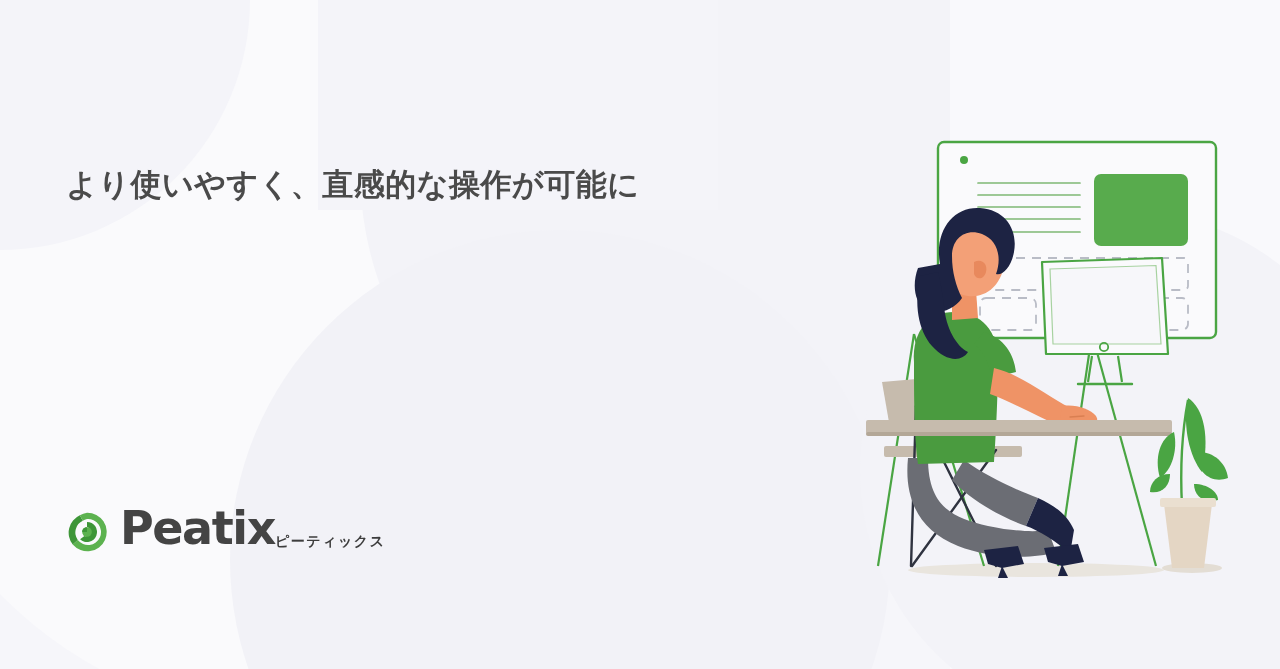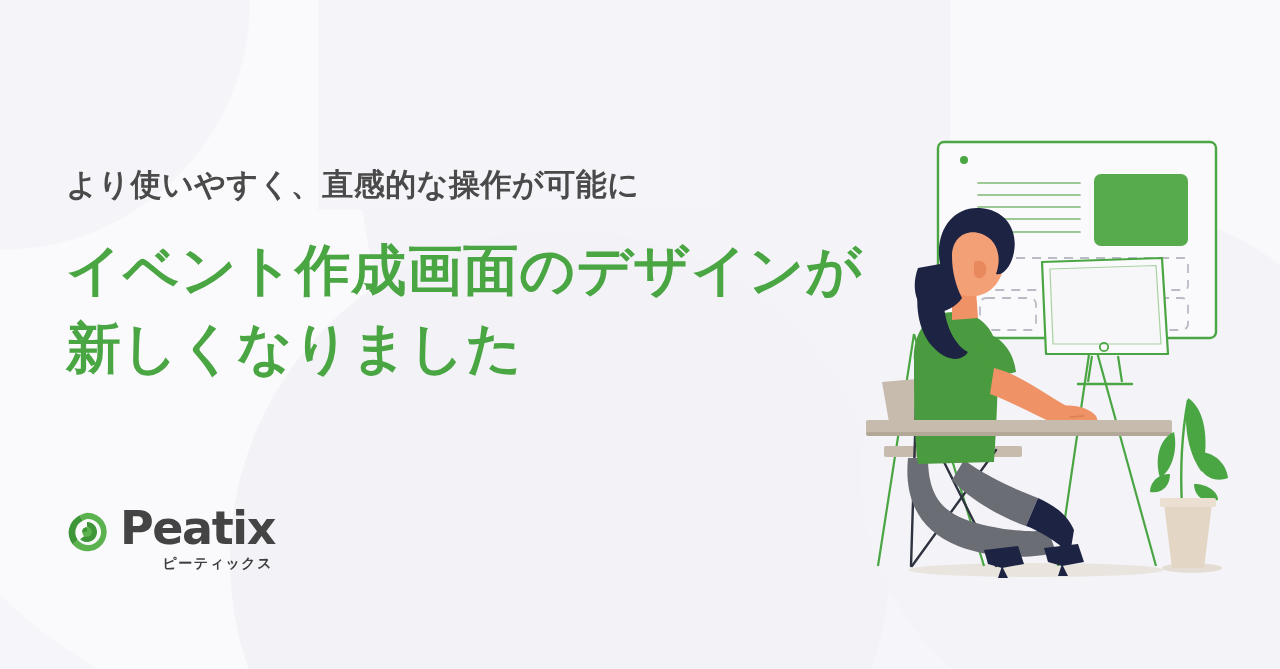--- a/index.html
+++ b/index.html
@@ -49,21 +49,21 @@
 
   
   .logo-block {
     position: absolute;
     left: 66px;
     top: 505px;
     display: flex;
     align-items: flex-start;
   }
   .logo-mark { width: 42px; height: 42px; margin-top: 6px; flex: 0 0 auto; }
-  .logo-text-wrap { margin-left: 12px; display: flex; flex-direction: column; }
+  .logo-text-wrap { margin-left: 12px; display: flex; flex-direction: row; }
   .logo-wordmark {
     font-size: 46px;
     font-weight: 700;
     letter-spacing: -1.4px;
     color: #444444;
     line-height: 1;
     font-family: "DejaVu Sans", "Liberation Sans", sans-serif;
   }
   .logo-sub {
     align-self: flex-end;
@@ -98,24 +98,20 @@
       <circle cx="560" cy="560" r="330" fill="#f2f2f7"></circle>
       <rect x="950" y="0" width="330" height="669" fill="#f9f9fc"></rect>
       <rect x="318" y="0" width="400" height="210" fill="#f4f4f9"></rect>
       <circle cx="1120" cy="470" r="260" fill="#f3f3f8"></circle>
       <path d="M0 0 L250 0 A250 250 0 0 1 0 250 Z" fill="#f4f4f9"></path>
     </svg>
   </div>
 
   <div class="copy-block">
     <p class="eyebrow">より使いやすく、直感的な操作が可能に</p>
-    <h1 class="headline">
-      <span class="hl-line">イベント作成画面のデザインが</span>
-      <span class="hl-line">新しくなりました</span>
-    </h1>
   </div>
 
   <div class="logo-block">
     <span class="logo-mark">
       <svg viewBox="0 0 100 100" xmlns="http://www.w3.org/2000/svg">
         <path d="M50 4 A46 46 0 1 1 16 80 L28 69 A31 31 0 1 0 50 19 Z" fill="#5cb24f"></path>
         <path d="M16 80 A46 46 0 0 1 33 10 L40 23 A31 31 0 0 0 28 69 Z" fill="#3e9638"></path>
         <path d="M33 10 A46 46 0 0 1 50 4 L50 19 A31 31 0 0 0 40 23 Z" fill="#5cb24f"></path>
         <path d="M50 26 A24 24 0 1 1 33.5 67.5 L44 59.5 A11 11 0 1 0 50 38 Z" fill="#3e9638"></path>
         <circle cx="50" cy="50" r="11.5" fill="#5cb24f"></circle>

